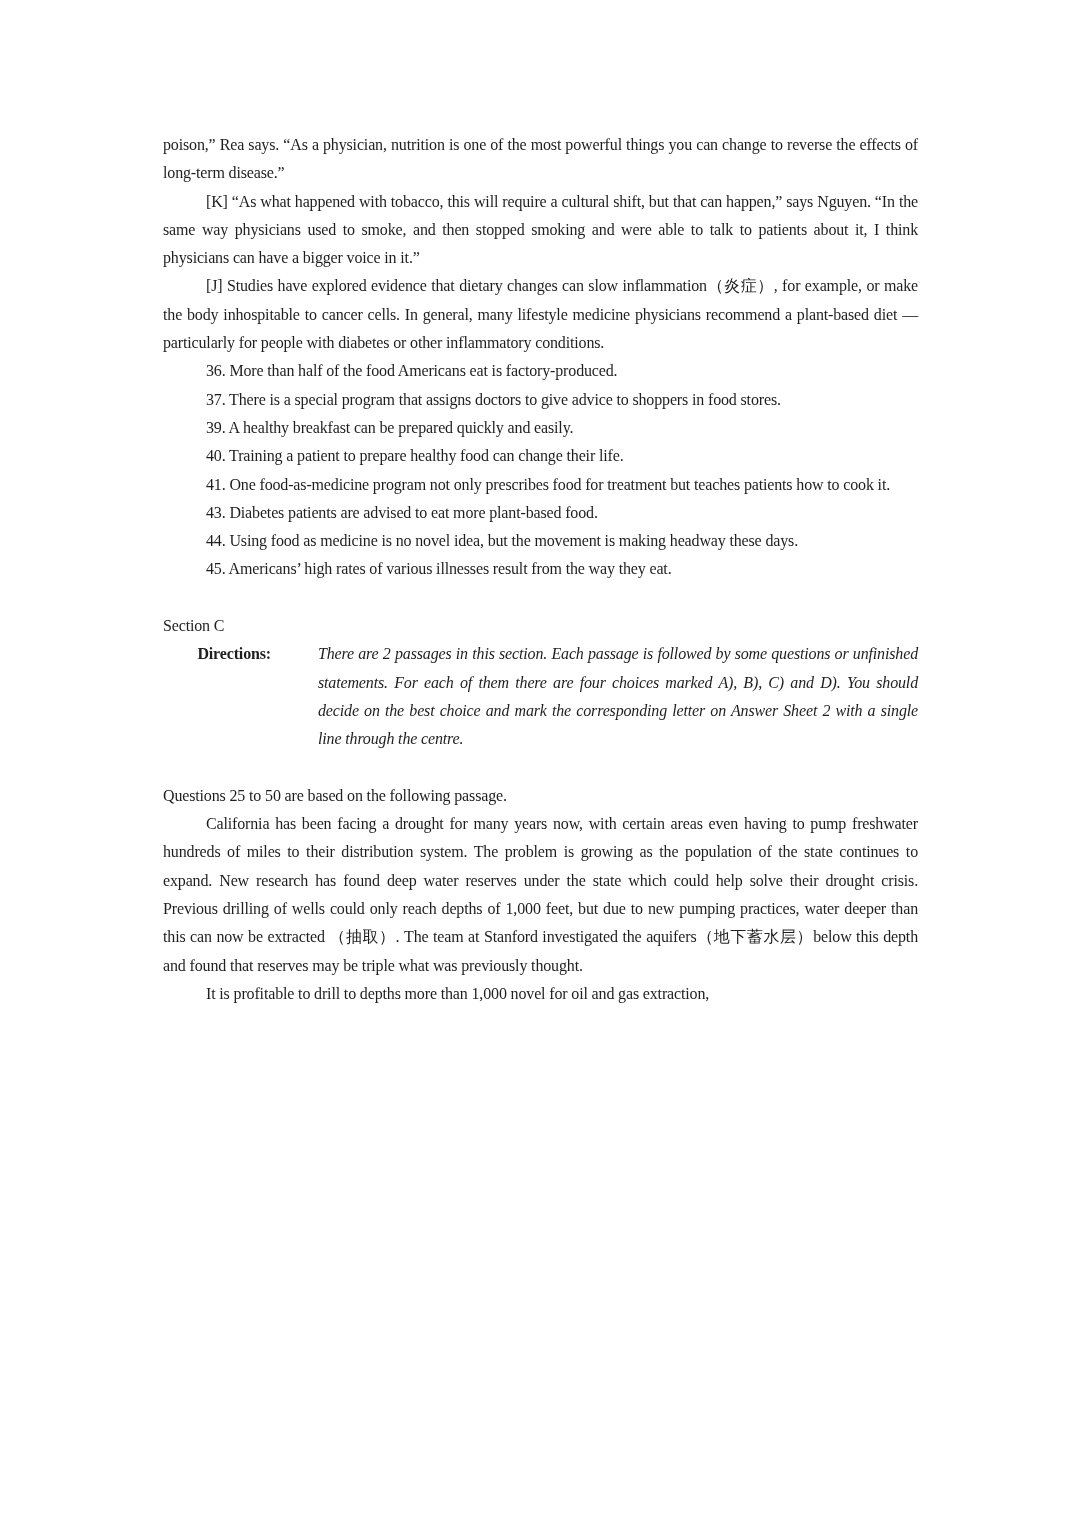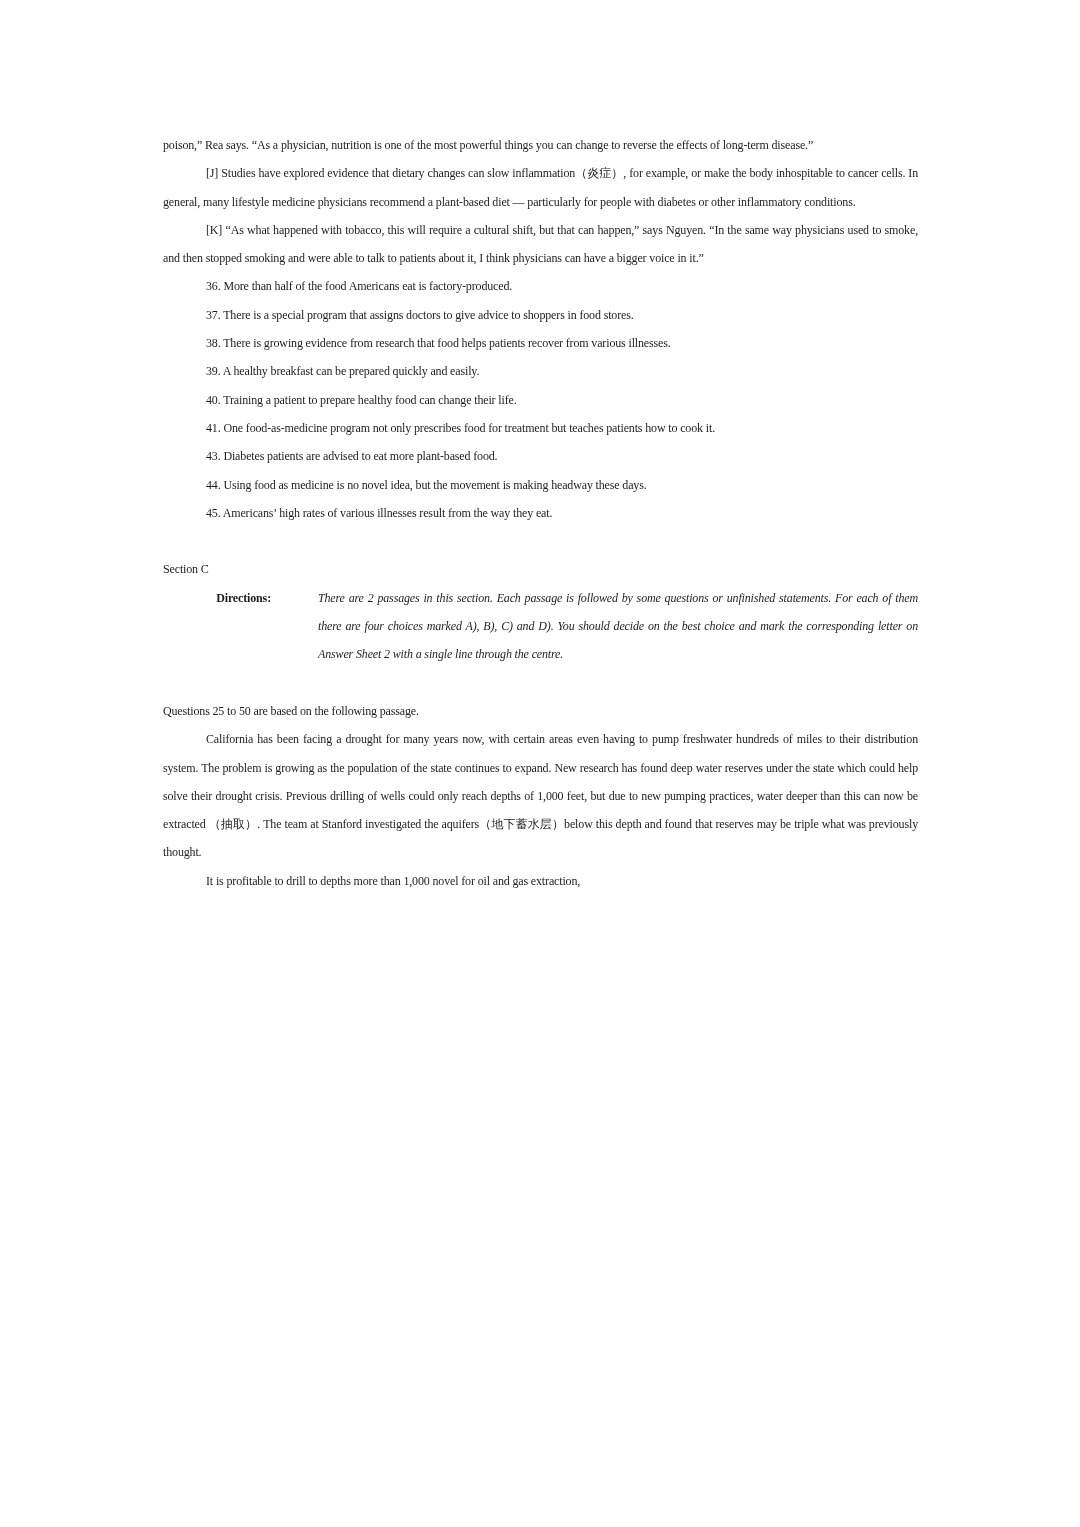--- a/index.html
+++ b/index.html
@@ -1,41 +1,40 @@
 <!DOCTYPE html>
 <html><head>
 <meta charset="utf-8">
 <style>
   html, body { margin: 0; padding: 0; background: #ffffff; }
   body { width: 1080px; height: 1527px; position: relative; overflow: hidden; }
   .page {
     position: absolute; left: 163px; top: 131px; width: 755px;
     font-family: "Liberation Serif", "DejaVu Serif", serif;
-    font-size: 12px; line-height: 28.3px; color: #1e1e1e;
+    font-size: 16px; line-height: 28.3px; color: #1e1e1e;
     letter-spacing: -0.15px;
   }
   p { margin: 0; text-align: justify; text-align-last: left; }
   .ind { text-indent: 43px; }
   .gap { height: 28.3px; }
   .bold { font-weight: normal; }
   .dir { display: flex; }
   .dir-label { font-weight: bold; flex: 0 0 auto; width: 108px; text-align: right; }
   .dir-text { font-style: italic; text-align: justify; text-align-last: left; flex: 1; margin-left: 47px; }
 </style>
 </head>
 <body>
 
 <div class="page">
   <p>poison,” Rea says. “As a physician, nutrition is one of the most powerful things you can change to reverse the effects of long-term disease.”</p>
+  <p class="ind">[K] “As what happened with tobacco, this will require a cultural shift, but that can happen,” says Nguyen. “In the same way physicians used to smoke, and then stopped smoking and were able to talk to patients about it, I think physicians can have a bigger voice in it.”</p>
   <p class="ind">[J] Studies have explored evidence that dietary changes can slow inflammation（炎症）, for example, or make the body inhospitable to cancer cells. In general, many lifestyle medicine physicians recommend a plant-based diet — particularly for people with diabetes or other inflammatory conditions.</p>
-  <p class="ind">[K] “As what happened with tobacco, this will require a cultural shift, but that can happen,” says Nguyen. “In the same way physicians used to smoke, and then stopped smoking and were able to talk to patients about it, I think physicians can have a bigger voice in it.”</p>
 
   <p class="ind">36. More than half of the food Americans eat is factory-produced.</p>
   <p class="ind">37. There is a special program that assigns doctors to give advice to shoppers in food stores.</p>
-  <p class="ind">38. There is growing evidence from research that food helps patients recover from various illnesses.</p>
   <p class="ind">39. A healthy breakfast can be prepared quickly and easily.</p>
   <p class="ind">40. Training a patient to prepare healthy food can change their life.</p>
   <p class="ind">41. One food-as-medicine program not only prescribes food for treatment but teaches patients how to cook it.</p>
   <p class="ind">43. Diabetes patients are advised to eat more plant-based food.</p>
   <p class="ind">44. Using food as medicine is no novel idea, but the movement is making headway these days.</p>
   <p class="ind">45. Americans’ high rates of various illnesses result from the way they eat.</p>
 
   <div class="gap"></div>
 
   <p class="bold">Section C</p>

